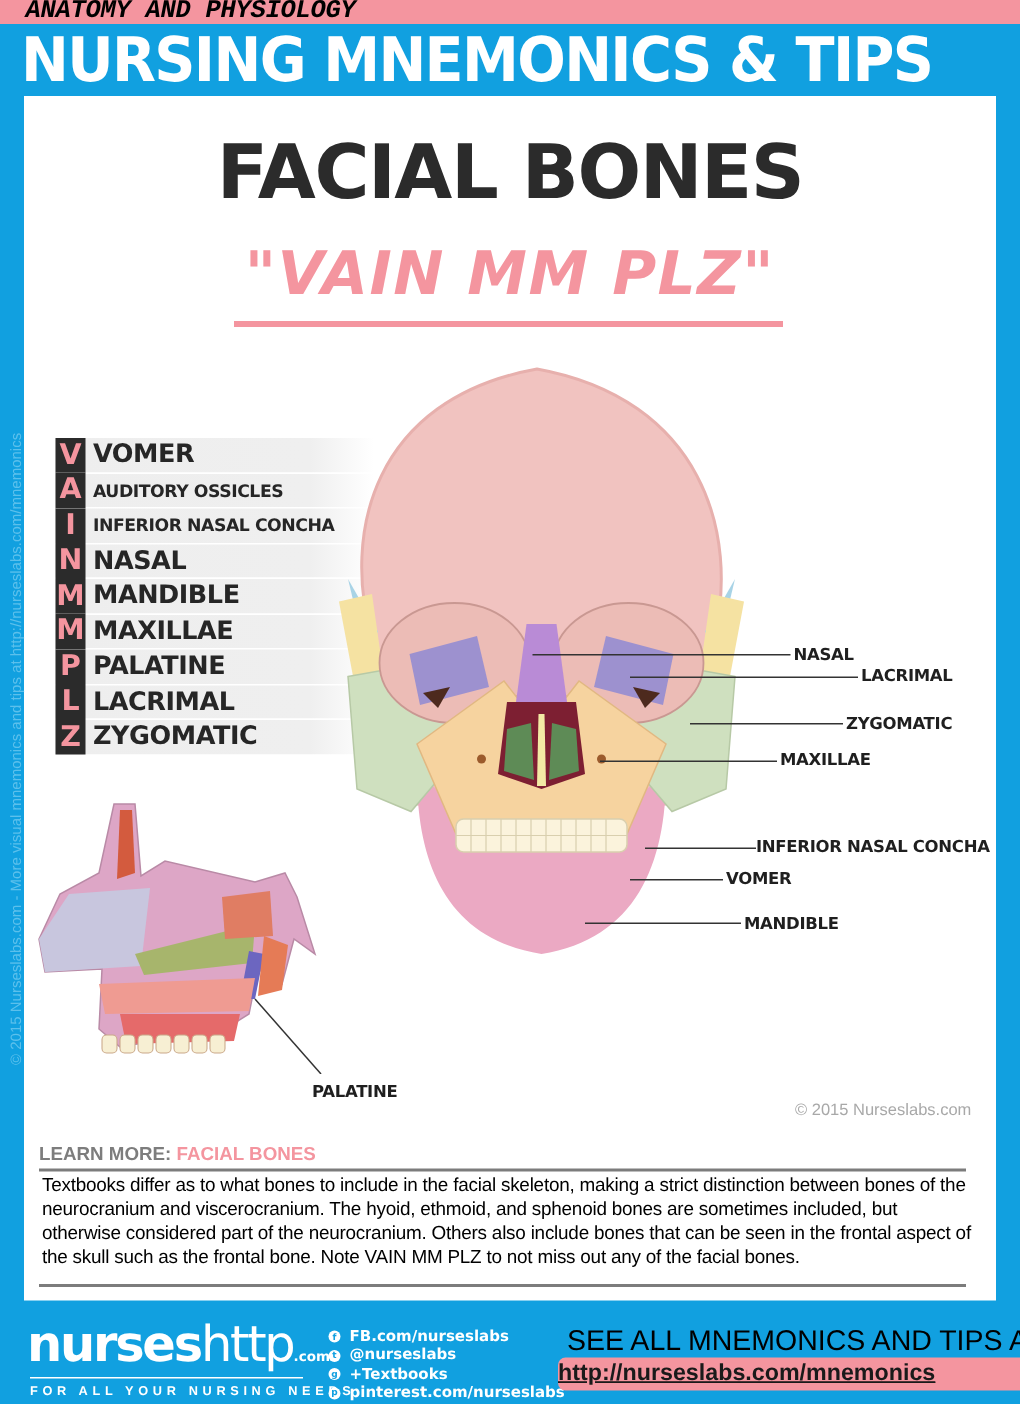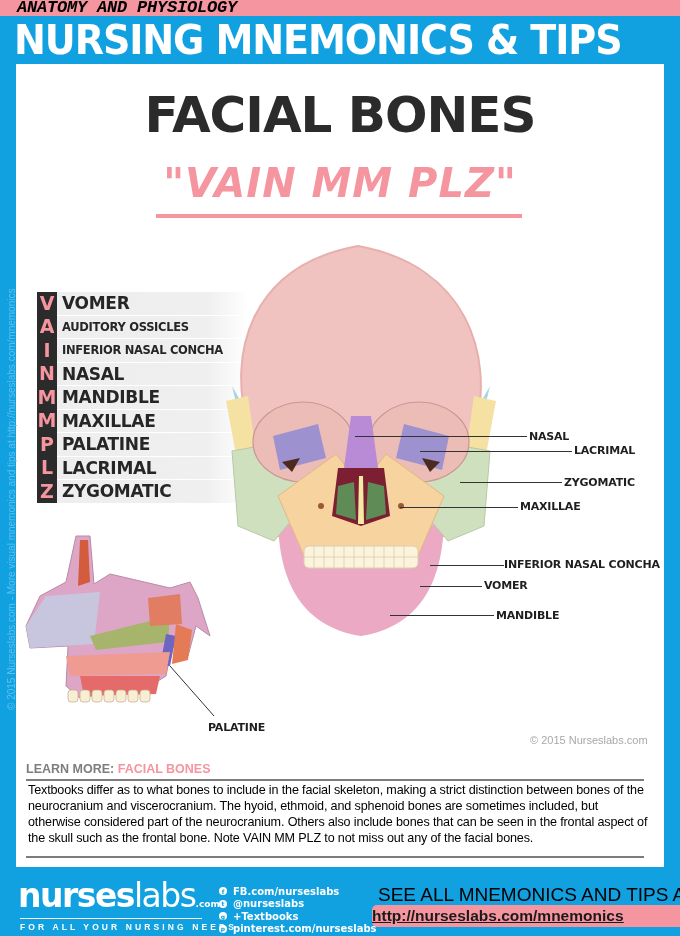--- a/index.html
+++ b/index.html
@@ -201,21 +201,21 @@
 <div class="lbl" style="left:208px;top:722px;">PALATINE</div>
 
 <div class="copyright">© 2015 Nurseslabs.com</div>
 
 <div class="learn"><span>LEARN MORE:</span> <span class="pink">FACIAL BONES</span></div>
 <div class="rule" style="top:779px;"></div>
 <div class="body-text">Textbooks differ as to what bones to include in the facial skeleton, making a strict distinction between bones of the neurocranium and viscerocranium. The hyoid, ethmoid, and sphenoid bones are sometimes included, but otherwise considered part of the neurocranium. Others also include bones that can be seen in the frontal aspect of the skull such as the frontal bone. Note VAIN MM PLZ to not miss out any of the facial bones.</div>
 <div class="rule" style="top:856px;"></div>
 
 <div class="logo">
-  <span class="logo-word"><span>nurses</span><span class="thin">labs</span></span><span class="logo-com">.com</span>
+  <span class="logo-word"><span>nurses</span><span class="thin">http</span></span><span class="logo-com">.com</span>
 </div>
 <div class="logo-tag">FOR ALL YOUR NURSING NEEDS</div>
 
 <div class="social">
   <div class="social-item">
       <span class="social-icon">f</span>
       <span class="social-label">FB.com/nurseslabs</span>
     </div>
   <div class="social-item">
       <span class="social-icon">t</span>

